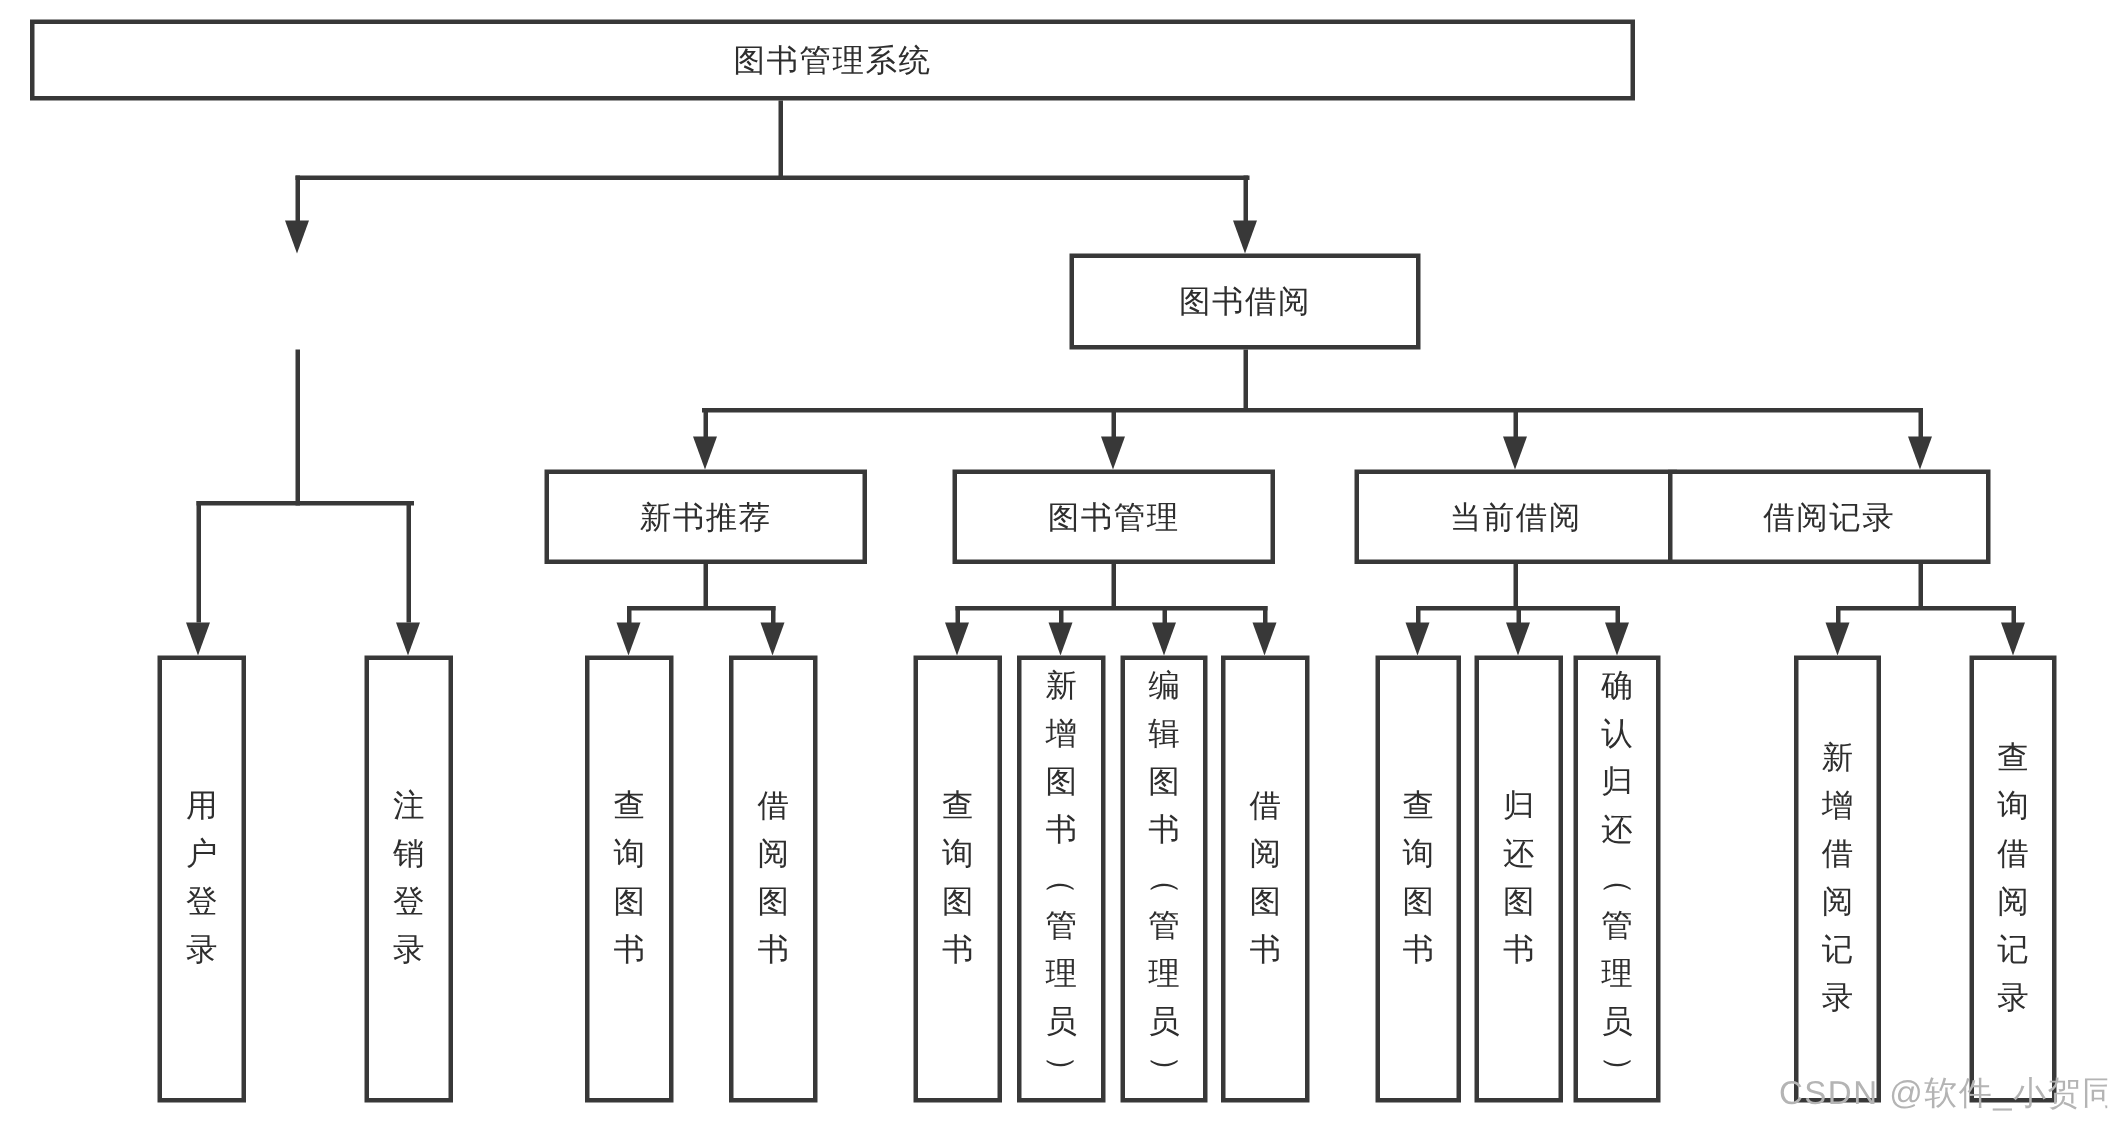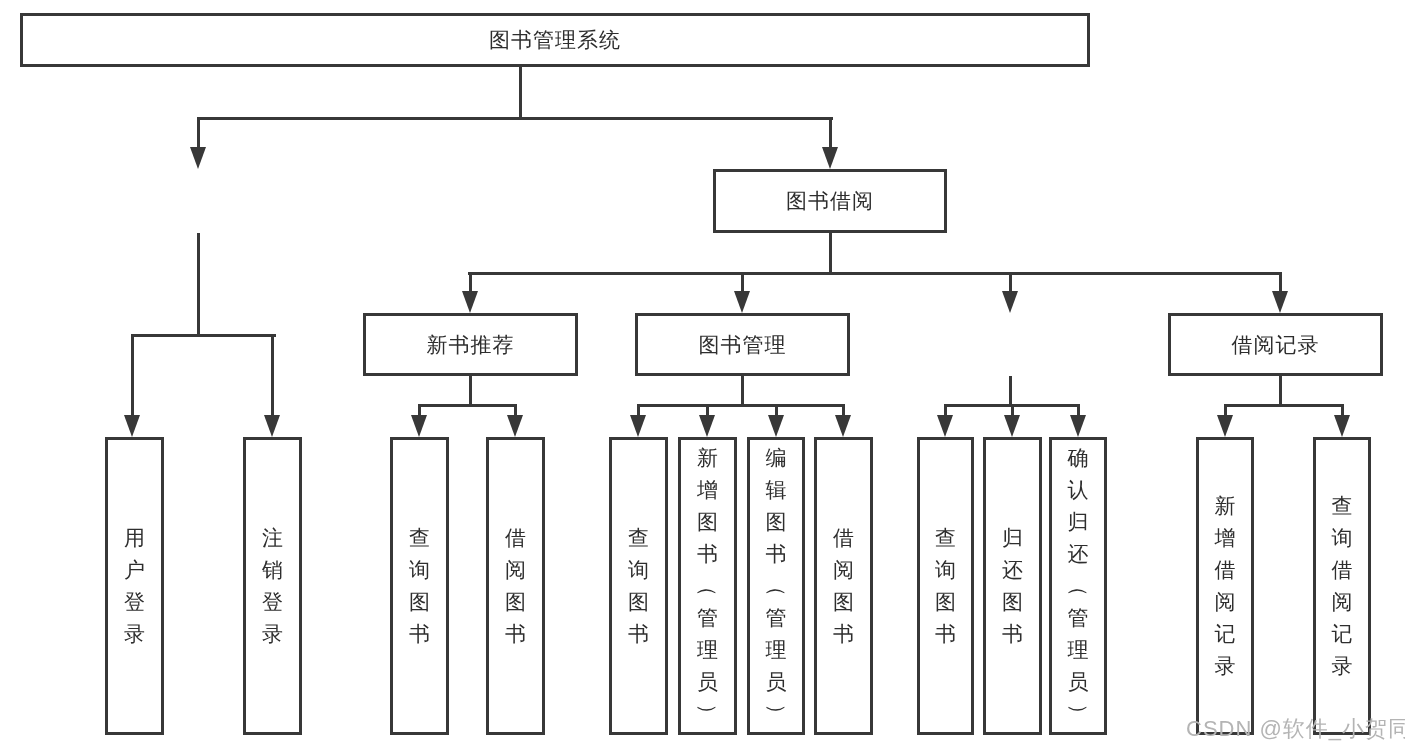--- a/index.html
+++ b/index.html
@@ -66,21 +66,24 @@
   <div class="arrow" style="left:1002px;top:291px;"></div>
   <div class="ln" style="left:1279px;top:272px;width:3px;height:21px;"></div>
   <div class="arrow" style="left:1272px;top:291px;"></div>
 
   <div class="box" style="left:363px;top:313px;width:215px;height:63px;">
     <span>新书推荐</span>
   </div>
   <div class="box" style="left:635px;top:313px;width:215px;height:63px;">
     <span>图书管理</span>
   </div>
-  <div class="box" style="left:1168px;top:313px;width:215px;height:63px;">
+  <div class="box" style="left:903px;top:313px;width:215px;height:63px;">
+    <span>当前借阅</span>
+  </div>
+  <div class="box" style="left:1112px;top:313px;width:215px;height:63px;">
     <span>借阅记录</span>
   </div>
 
   <div class="ln" style="left:469px;top:376px;width:3px;height:30px;"></div>
   <div class="ln" style="left:418px;top:404px;width:99px;height:3px;"></div>
   <div class="ln" style="left:418px;top:404px;width:3px;height:13px;"></div>
   <div class="arrow" style="left:411px;top:415px;"></div>
   <div class="ln" style="left:514px;top:404px;width:3px;height:13px;"></div>
   <div class="arrow" style="left:507px;top:415px;"></div>
 

